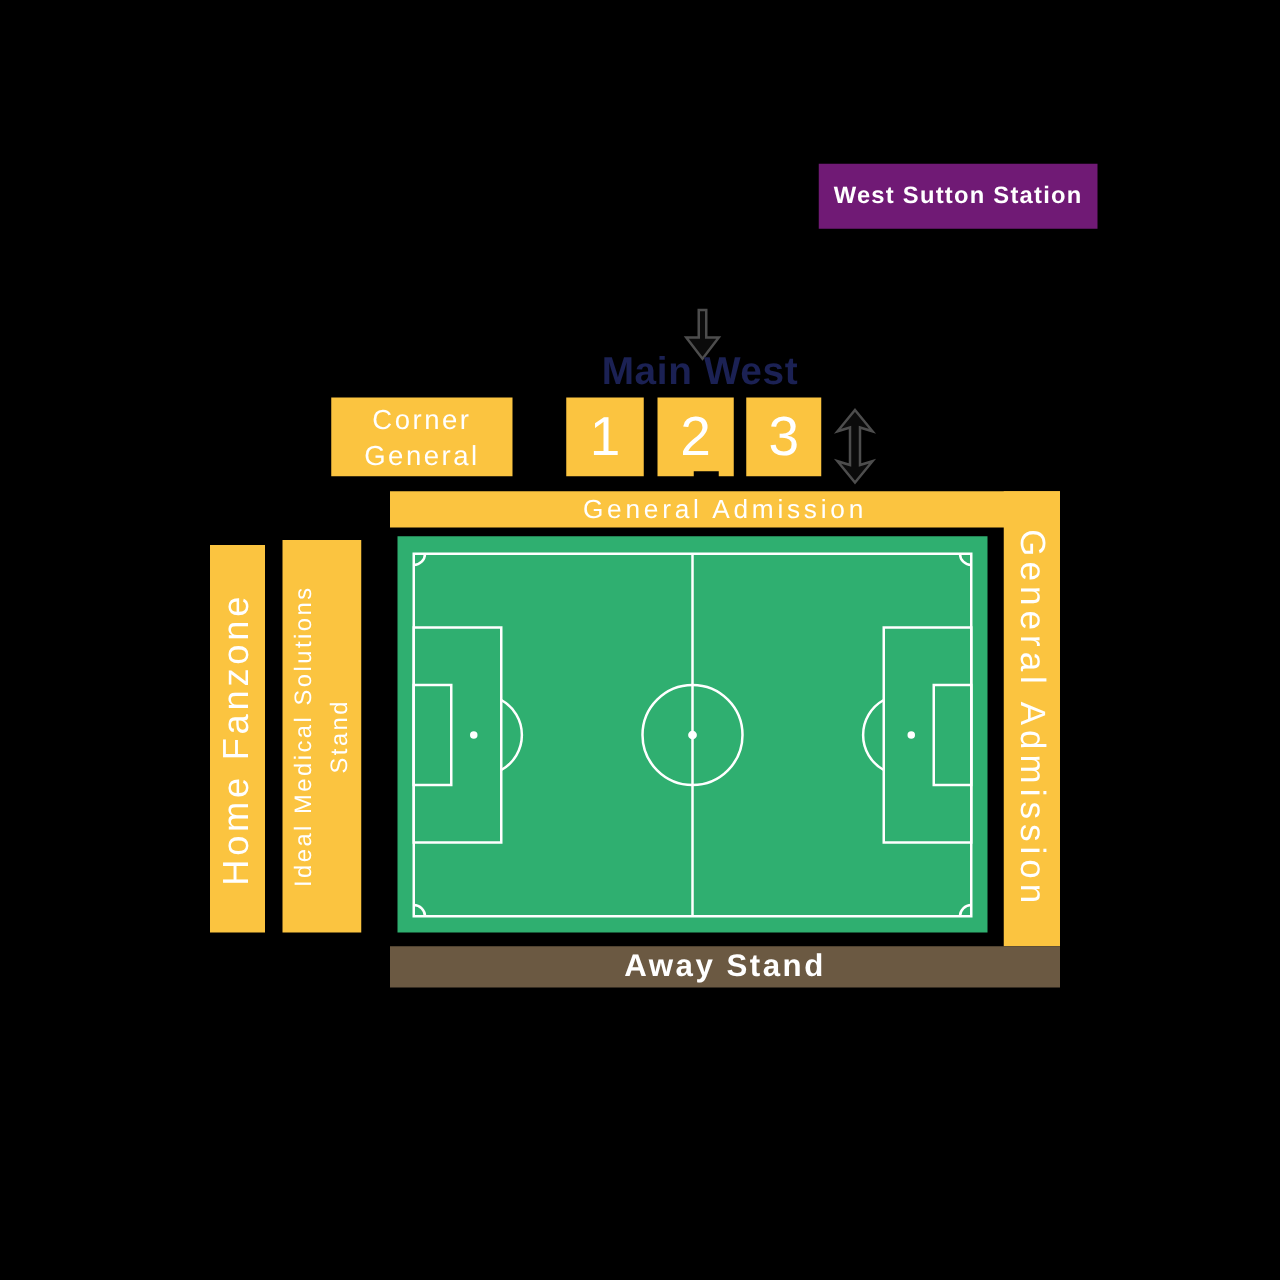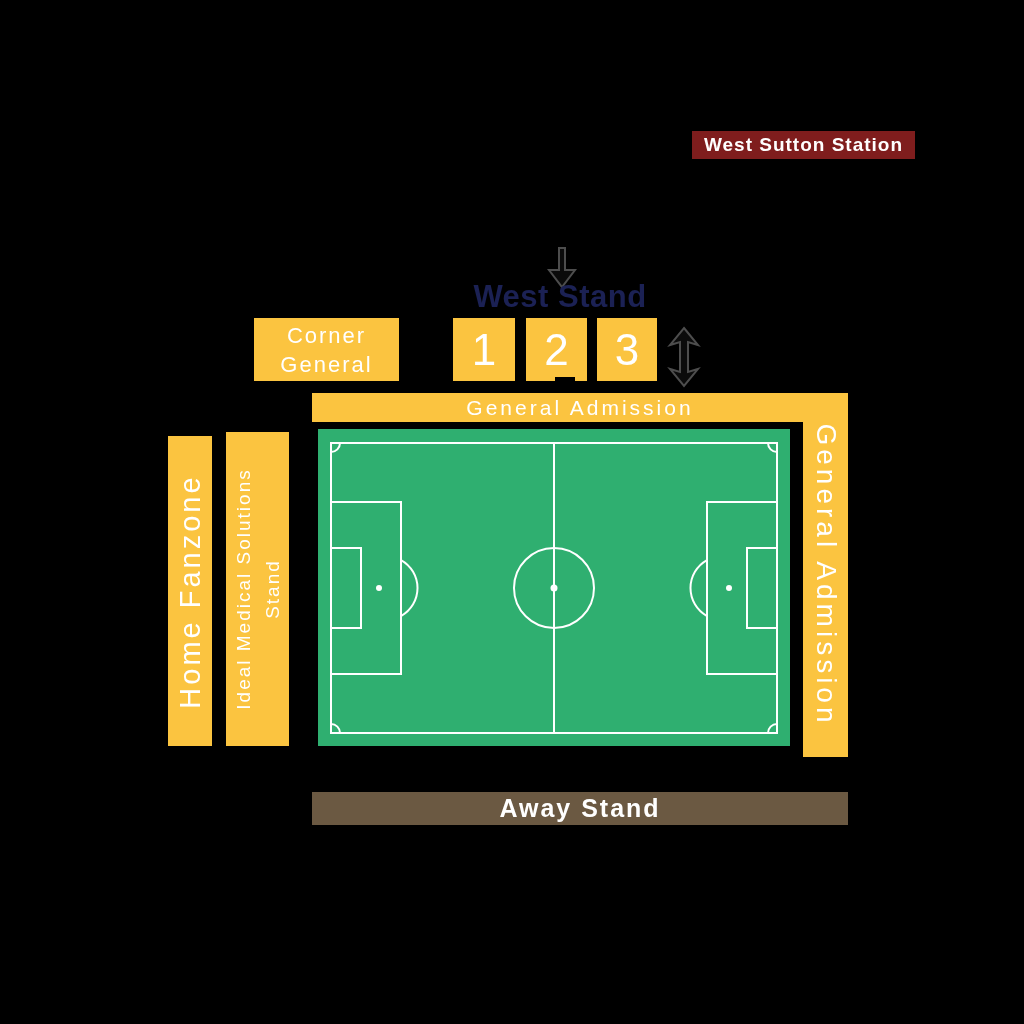--- a/index.html
+++ b/index.html
@@ -2,30 +2,30 @@
 <html><head>
 <meta charset="utf-8">
 <style>
   html,body{margin:0;padding:0;background:#000;}
   body{width:1024px;height:1024px;position:relative;overflow:hidden;
        font-family:"Liberation Sans", sans-serif;}
   .abs{position:absolute;}
   .flexc{display:flex;align-items:center;justify-content:center;}
 
   
-  .station{left:655px;top:131px;width:223px;height:28px;background:#7f1d1d;
-           color:#fff;font-size:19px;font-weight:600;letter-spacing:1px;margin-left:37px;}
+  .station{left:655px;top:131px;width:223px;height:52px;background:#701a75;
+           color:#fff;font-size:19px;font-weight:600;letter-spacing:1px;}
 
   
   .main-stand{left:448px;top:279px;width:224px;text-align:center;
               color:#1B2154;font-size:31px;font-weight:700;letter-spacing:0.5px;}
 
   
   .ybox{background:#FBC440;color:#fff;}
-  .corner{left:254px;top:318px;width:145px;height:63px;font-size:22px;
+  .corner{left:265px;top:318px;width:145px;height:63px;font-size:22px;
           letter-spacing:2px;text-align:center;line-height:29px;}
   .blk{top:318px;height:63px;font-size:44px;font-weight:500;}
   .blk1{left:453px;width:62px;}
   .blk2{left:526px;width:61px;}
   .blk3{left:597px;width:60px;}
   .tunnel{left:555px;top:377px;width:20px;height:20px;background:#000;}
 
   
   .ga-top{left:312px;top:393px;width:536px;height:29px;font-size:21px;
           letter-spacing:3px;}
@@ -37,39 +37,39 @@
   .ideal .vrot{transform:rotate(-90deg);text-align:center;line-height:29px;}
   .home .vrot{transform:rotate(-90deg);}
   .ga-right{left:803px;top:393px;width:45px;height:364px;font-size:28px;letter-spacing:4px;}
   .ga-right .vrot{transform:rotate(90deg);}
 
   
   .pitch{left:318px;top:429px;width:472px;height:317px;background:#2FAF70;}
 
   
   .away{left:312px;top:757px;width:536px;height:33px;background:#6B5942;
-        color:#fff;font-size:25px;font-weight:600;letter-spacing:2px;margin-top:35px;}
+        color:#fff;font-size:25px;font-weight:600;letter-spacing:2px;}
 
   .arrow-down{left:544px;top:246px;}
   .arrow-updown{left:667px;top:326px;}
 </style>
 </head>
 <body>
 
 <div class="abs flexc station">
   <span>West Sutton Station</span>
 </div>
 
 <div class="abs arrow-down">
   <svg width="36" height="44" viewBox="0 0 36 44">
     <path d="M15,2 L21,2 L21,24 L31,24 L18,41 L5,24 L15,24 Z" fill="#0b0b0b" stroke="#4d4d4d" stroke-width="2" stroke-linejoin="miter"></path>
   </svg>
 </div>
 
-<div class="abs main-stand">West Stand</div>
+<div class="abs main-stand">Main West</div>
 
 <div class="abs flexc ybox corner">
   <div>
     <div>Corner</div>
     <div>General</div>
   </div>
 </div>
 
 <div class="abs flexc ybox blk blk1">
   <span>1</span>

